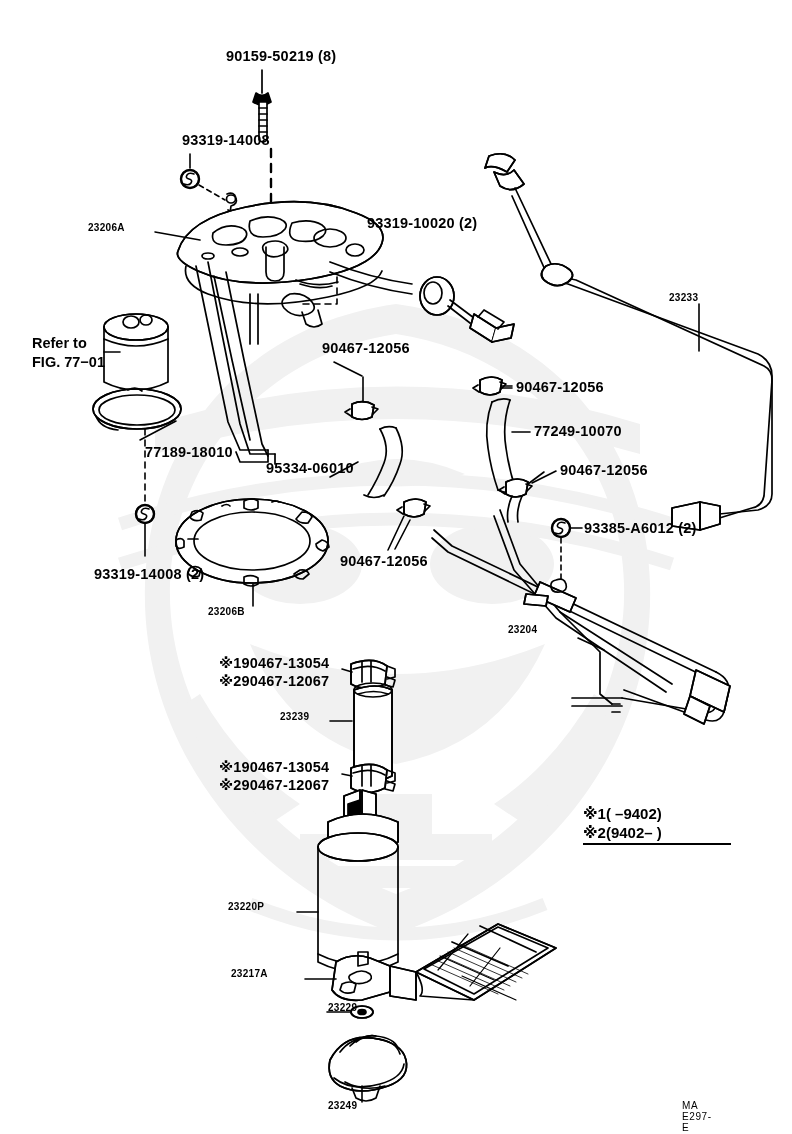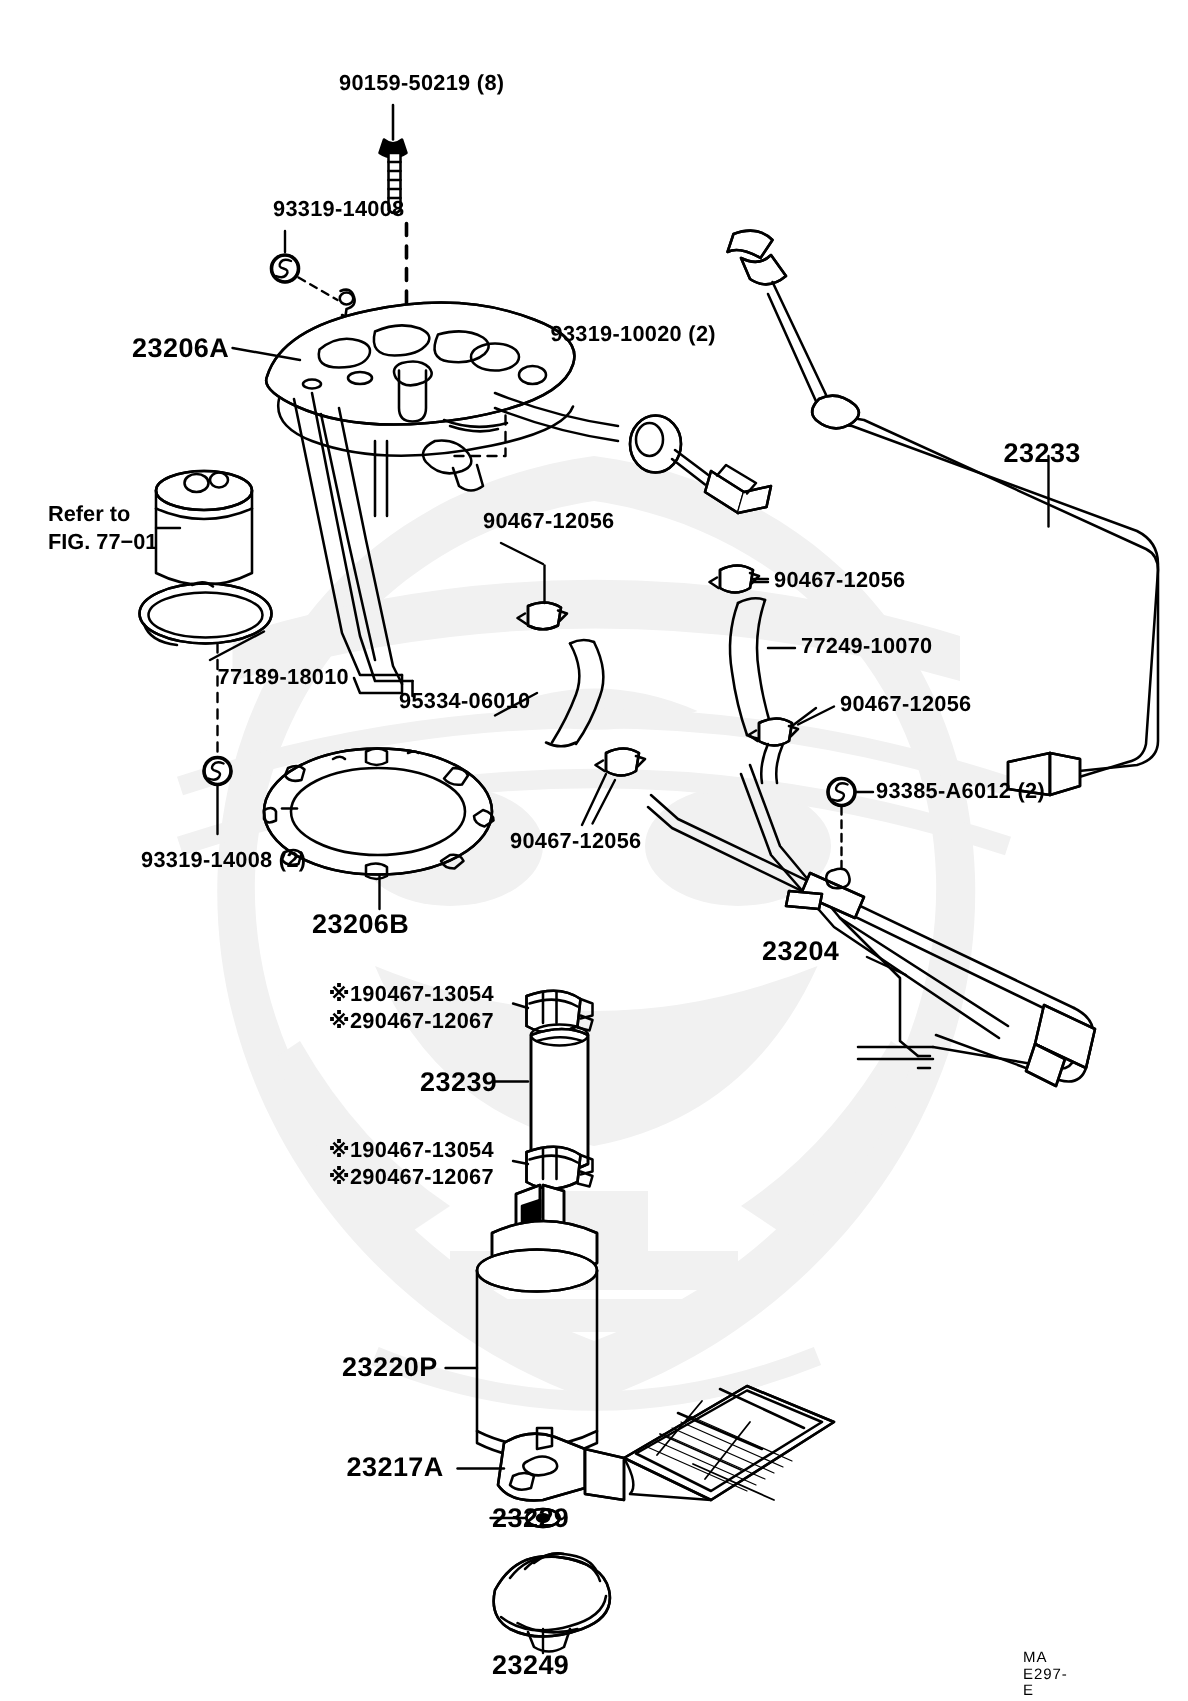--- a/index.html
+++ b/index.html
@@ -3,21 +3,21 @@
 <meta charset="utf-8">
 <style>
   html,body{margin:0;padding:0;background:#ffffff;}
   body{width:792px;height:1134px;position:relative;overflow:hidden;
        font-family:"Liberation Sans","DejaVu Sans",sans-serif;}
   #stage{position:absolute;left:0;top:4px;width:680px;height:1134px;}
   #stage svg{position:absolute;left:0;top:0;}
   .lbl{position:absolute;font-weight:bold;color:#000;white-space:pre;
        font-family:"Liberation Sans","DejaVu Sans",sans-serif;}
   .l15{font-size:14.5px;letter-spacing:.2px;}
-  .l16{font-size:18px;letter-spacing:.3px;}
+  .l16{font-size:10px;letter-spacing:.3px;}
   .refer{font-size:14.5px;line-height:19px;}
   .legend{position:absolute;font-weight:bold;font-size:15px;line-height:19px;
           border-bottom:2px solid #000;padding-bottom:1px;}
   .code{position:absolute;font-weight:normal;font-size:10px;letter-spacing:.6px;margin-left:32px;}
 </style>
 </head>
 <body>
 
 <div id="stage">
 
@@ -414,16 +414,20 @@
   <div class="lbl l15" style="left:219px;top:773px;">※290467-12067</div>
 
   <div class="lbl l16" style="left:228px;top:897px;">23220P</div>
 
   <div class="lbl l16" style="left:231px;top:964px;">23217A</div>
 
   <div class="lbl l16" style="left:280px;top:998px;margin-left:48px;">23229</div>
 
   <div class="lbl l16" style="left:328px;top:1096px;">23249</div>
 
+  <div class="legend" style="left:583px;top:800px;width:148px;">
+    <div>※1(        –9402)</div>
+    <div>※2(9402–        )</div>
+  </div>
 
   <div class="code" style="left:650px;top:1096px;">MA E297-E</div>
 
 </div>
 
 </body></html>

